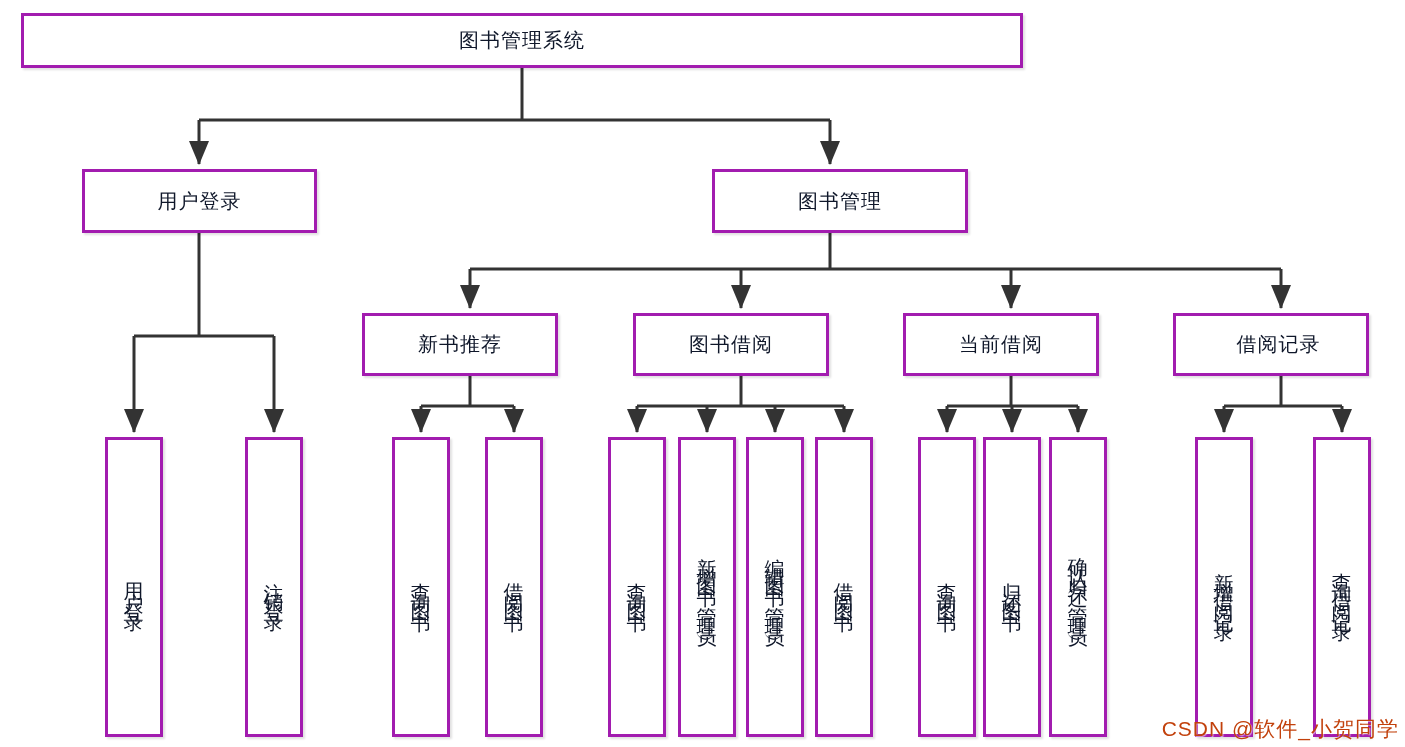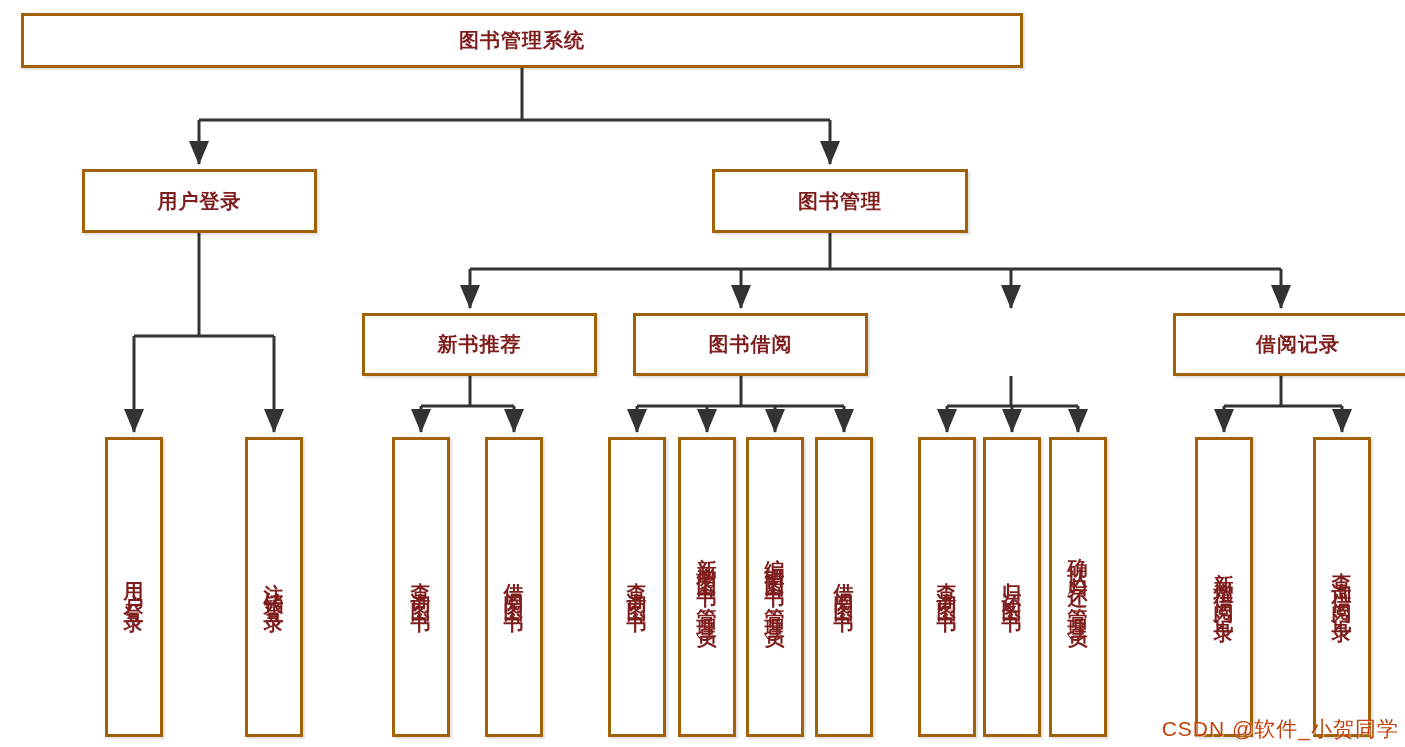--- a/index.html
+++ b/index.html
@@ -17,37 +17,36 @@
   .wires {
     position: absolute;
     left: 0; top: 0;
     width: 1405px; height: 747px;
     pointer-events: none;
   }
 
   .node {
     position: absolute;
     background: #ffffff;
-    border: 3px solid #a16207;
-    color: #7f1d1d;
+    border: 3px solid #a21caf;
+    color: #0f172a;
     display: flex;
     align-items: center;
     justify-content: center;
     font-size: 20px;
     letter-spacing: 1px;
     box-shadow: 2px 2px 2px rgba(0,0,0,0.12);
-    font-weight: bold;
   }
 
   .node.root   { left: 21px;  top: 13px;  width: 1002px; height: 55px; }
 
   .node.l2a    { left: 82px;  top: 169px; width: 235px; height: 64px; }
   .node.l2b    { left: 712px; top: 169px; width: 256px; height: 64px; }
 
-  .node.l3     { top: 313px; height: 63px; width: 235px; }
+  .node.l3     { top: 313px; height: 63px; width: 196px; }
   .node.l3a    { left: 362px; }
   .node.l3b    { left: 633px; }
   .node.l3c    { left: 903px; }
   .node.l3d    { left: 1173px; padding-left: 15px; }
 
   .node.leaf {
     top: 437px;
     height: 300px;
     width: 58px;
     writing-mode: vertical-rl;
@@ -136,20 +135,21 @@
     </g>
   </svg>
 
   <div class="node root">图书管理系统</div>
 
   <div class="node l2a">用户登录</div>
   <div class="node l2b">图书管理</div>
 
   <div class="node l3 l3a">新书推荐</div>
   <div class="node l3 l3b">图书借阅</div>
+  <div class="node l3 l3c">当前借阅</div>
   <div class="node l3 l3d">借阅记录</div>
 
   <div class="node leaf leaf-u1">用户登录</div>
   <div class="node leaf leaf-u2">注销登录</div>
 
   <div class="node leaf leaf-n1">查询图书</div>
   <div class="node leaf leaf-n2">借阅图书</div>
 
   <div class="node leaf leaf-b1">查询图书</div>
   <div class="node leaf leaf-b2">新增图书（管理员）</div>

